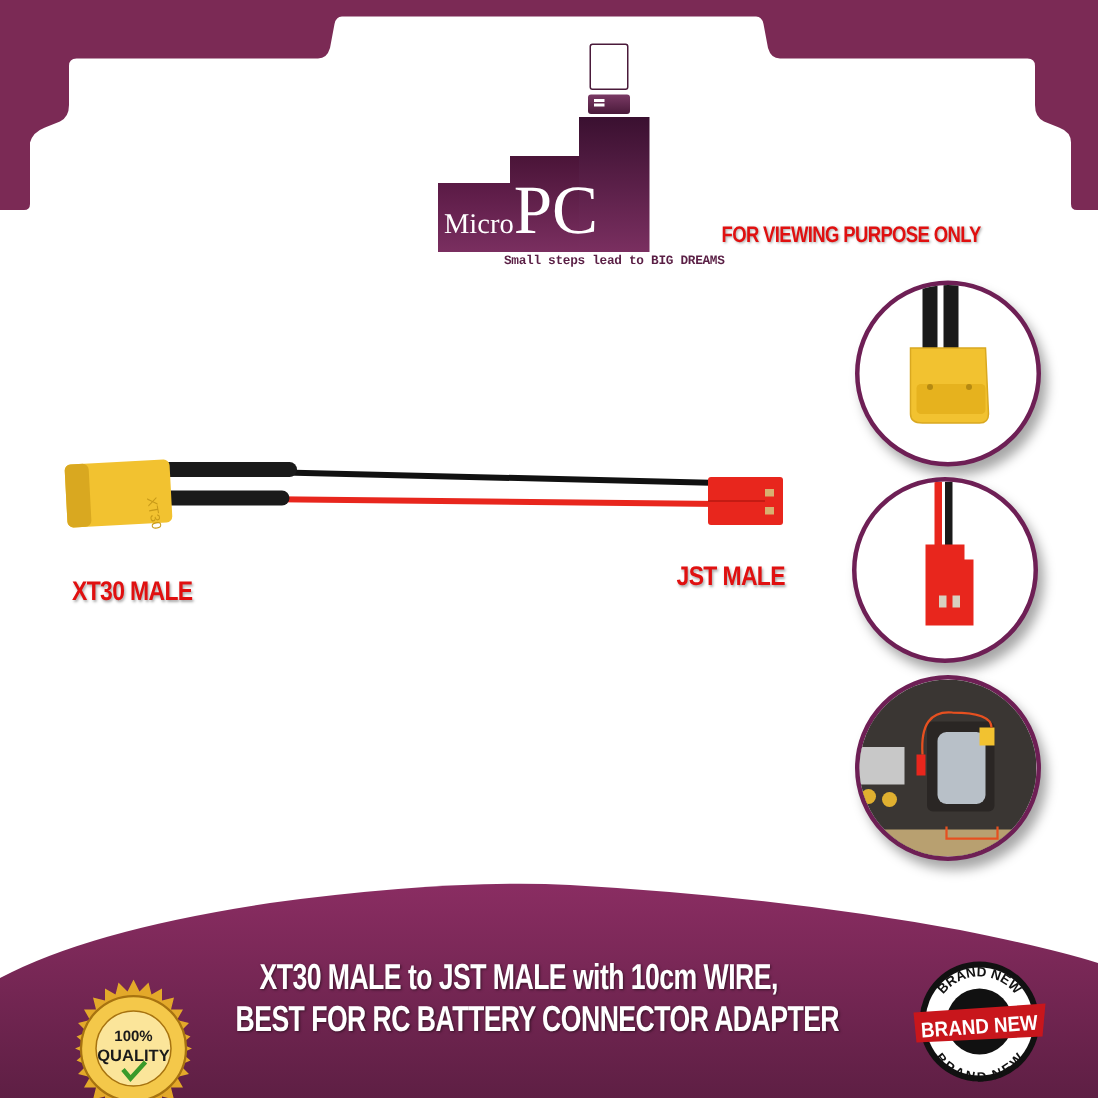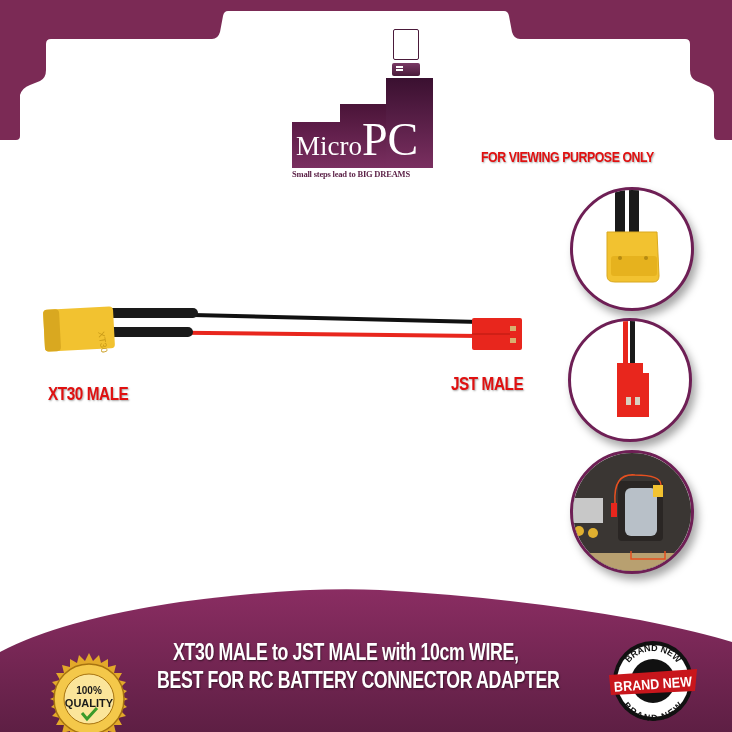--- a/index.html
+++ b/index.html
@@ -2,21 +2,21 @@
 <html><head>
 <meta charset="utf-8">
 <style>
   html, body { margin: 0; padding: 0; }
   body { width: 732px; height: 732px; position: relative; overflow: hidden; background: #ffffff; font-family: "Liberation Sans", sans-serif; }
   .abs { position: absolute; }
   .frame-svg { position: absolute; left: 0; top: 0; }
   .condensed { font-family: "Liberation Sans", sans-serif; font-weight: bold; transform-origin: left top; white-space: nowrap; letter-spacing: -0.5px; }
   .red-label { color: #e01010; text-shadow: 1px 1px 2px rgba(0,0,0,0.35); }
   .logo-text-micro { font-family: "Liberation Serif", serif; color: #ffffff; }
-  .tagline { font-family: Liberation Serif, serif; font-size: 8.5px; color: #5a1f45; white-space: nowrap; font-weight: bold; letter-spacing: -0.2px; }
+  .tagline { font-family: Liberation Mono, monospace; font-size: 8.5px; color: #5a1f45; white-space: nowrap; font-weight: bold; letter-spacing: -0.2px; margin-left: 44px; }
   .circle { position: absolute; width: 118px; height: 118px; border-radius: 50%; border: 3px solid #6e1f55; background: #ffffff; box-shadow: 4px 6px 8px rgba(0,0,0,0.35); overflow: hidden; }
   .title-line { color: #ffffff; font-weight: bold; text-shadow: 1px 1px 2px rgba(0,0,0,0.5); }
 </style>
 </head>
 <body>
 
 <svg class="frame-svg" width="732" height="150" viewBox="0 0 732 150">
   <path d="M0 0 H732 V140 H718 Q714 140 714 136 V95 Q714 88 706 85 L696 81 Q690 78 690 70 V44 Q690 39 685 39 H520 Q514 39 512 32 L509 16 Q508 11 504 11 H228 Q224 11 223 16 L220 32 Q218 39 212 39 H51 Q46 39 46 44 V70 Q46 78 40 81 L30 85 Q22 88 20 95 V136 Q20 140 16 140 H0 Z" fill="#7b2a55"></path>
 </svg>
 
@@ -25,21 +25,21 @@
   <div class="abs" style="left:103px; top:1px; width:24px; height:29px; border:1.5px solid #4a1a3a; border-radius:2px; background:#fff;"></div>
   <div class="abs" style="left:102px; top:35px; width:28px; height:13px; background:linear-gradient(#7a3a65,#4a1a3a); border-radius:2px;">
     <div style="position:absolute; left:4px; top:3px; width:7px; height:1.5px; background:#fff;"></div>
     <div style="position:absolute; left:4px; top:6px; width:7px; height:1.5px; background:#fff;"></div>
   </div>
 
   <div class="abs" style="left:96px; top:50px; width:47px; height:90px; background:linear-gradient(#3a1030,#7a2f60);"></div>
   <div class="abs" style="left:50px; top:76px; width:46px; height:64px; background:linear-gradient(#4a1438,#7a2f60);"></div>
   <div class="abs" style="left:2px; top:94px; width:48px; height:46px; background:linear-gradient(#5a1a45,#7a2f60);"></div>
   <div class="abs" style="left:6px; top:92px; white-space:nowrap;">
-    <span class="logo-text-micro" style="font-size:27px;">Micro</span><span class="logo-text-micro" style="font-size:46px; line-height:40px;">PC</span>
+    <span class="logo-text-micro" style="font-size:19px;">Micro</span><span class="logo-text-micro" style="font-size:46px; line-height:40px;">PC</span>
   </div>
   <div class="abs tagline" style="left:2px; top:141px;">Small steps lead to BIG DREAMS</div>
 </div>
 
 <div class="abs condensed red-label" style="left:481px; top:148px; font-size:15px; transform:scaleX(0.82);">FOR VIEWING PURPOSE ONLY</div>
 
 <svg class="abs" style="left:40px; top:300px;" width="500" height="60" viewBox="0 0 500 60">
 
   <path d="M70 13 L440 22" stroke="#111" stroke-width="4" fill="none"></path>
   <path d="M70 32 L440 36" stroke="#e8261d" stroke-width="4" fill="none"></path>

